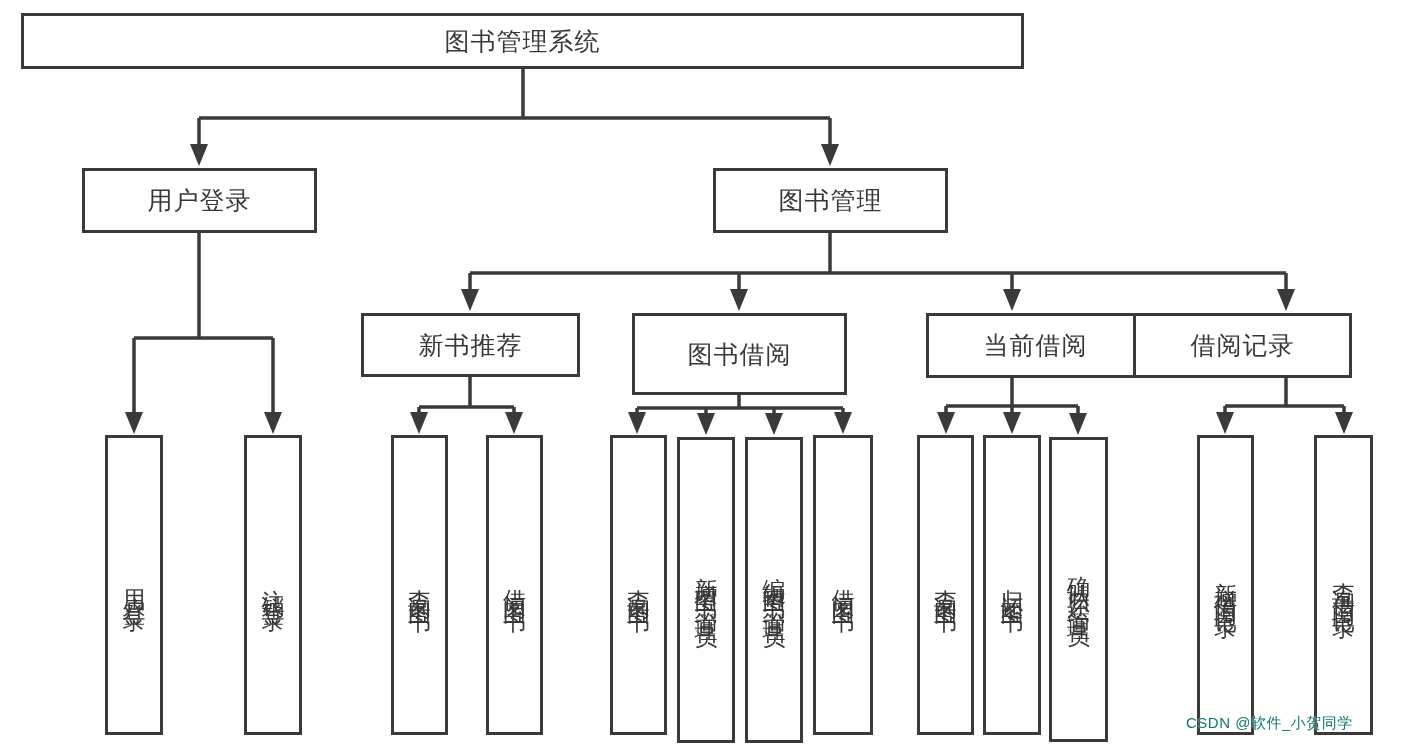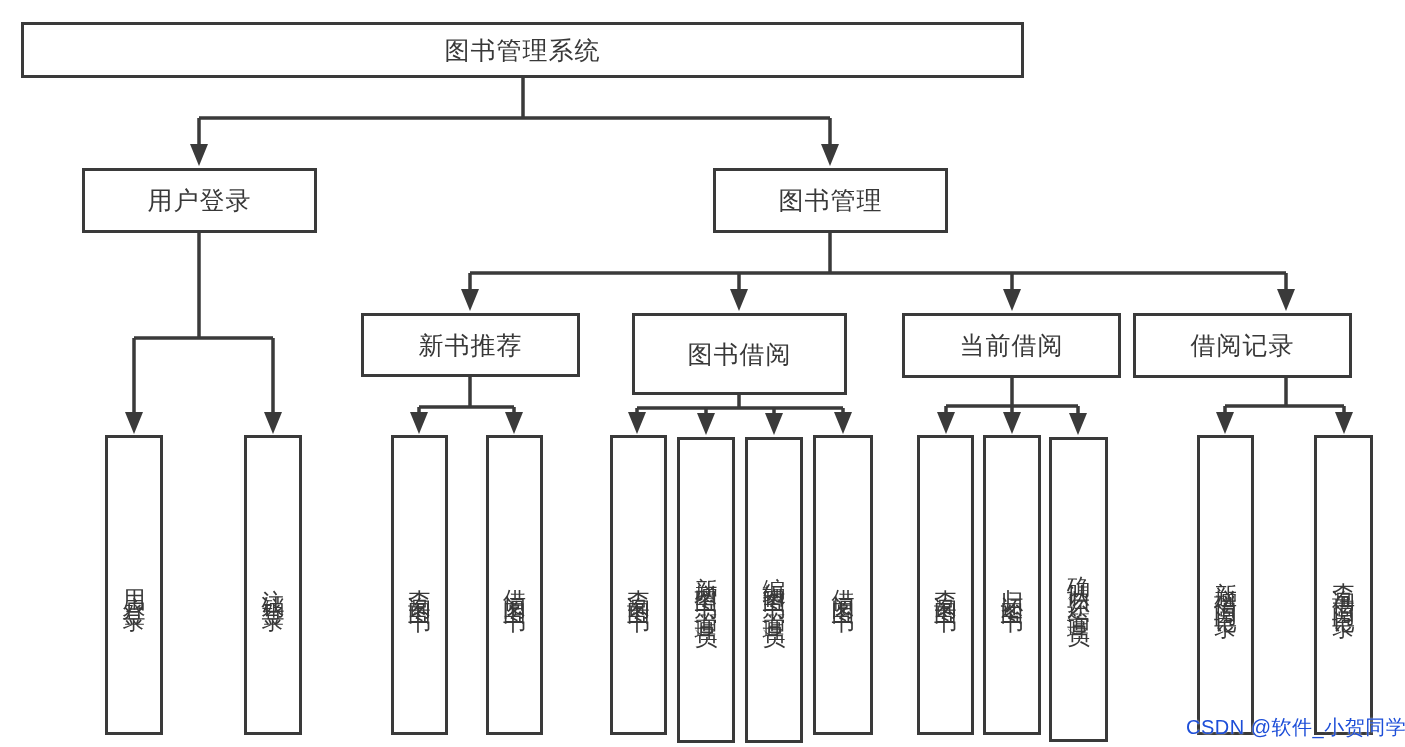--- a/index.html
+++ b/index.html
@@ -15,21 +15,21 @@
   }
   .box .lbl{
     color:#383838;font-size:25px;letter-spacing:1px;white-space:nowrap;
   }
   .box.v .lbl{
     writing-mode:vertical-rl;text-orientation:mixed;
     font-size:23px;letter-spacing:7px;line-height:1;
   }
   .watermark{
     position:absolute;left:1186px;top:714px;z-index:3;
-    color:#1d4ed8;font-size:20px;letter-spacing:0.5px;white-space:nowrap;
+    color:#0f766e;font-size:15px;letter-spacing:0.5px;white-space:nowrap;
     text-shadow:0 0 2px #ffffff;
   }
 </style>
 </head>
 <body>
 
 <div id="canvas">
 
   <svg class="wires" width="1405" height="747" viewBox="0 0 1405 747" stroke="#3a3a3a" stroke-width="3.5" fill="#3a3a3a">
 
@@ -81,38 +81,38 @@
     </g>
 
     <g>
       <path fill="none" d="M1286 378 V406 M1225 406 H1344"></path>
       <path fill="none" d="M1225 406 V414 M1344 406 V414"></path>
       <polygon stroke="none" points="1225,434 1216,412 1234,412"></polygon>
       <polygon stroke="none" points="1344,434 1335,412 1353,412"></polygon>
     </g>
   </svg>
 
-  <div class="box" style="left:21px;top:22px;width:1003px;height:56px">
+  <div class="box" style="left:21px;top:13px;width:1003px;height:56px">
     <span class="lbl">图书管理系统</span>
   </div>
 
   <div class="box" style="left:82px;top:168px;width:235px;height:65px">
     <span class="lbl">用户登录</span>
   </div>
   <div class="box" style="left:361px;top:313px;width:219px;height:64px">
     <span class="lbl">新书推荐</span>
   </div>
 
   <div class="box" style="left:713px;top:168px;width:235px;height:65px">
     <span class="lbl">图书管理</span>
   </div>
   <div class="box" style="left:632px;top:313px;width:215px;height:82px">
     <span class="lbl">图书借阅</span>
   </div>
-  <div class="box" style="left:902px;top:313px;width:219px;height:65px">
+  <div class="box" style="left:926px;top:313px;width:219px;height:65px">
     <span class="lbl">当前借阅</span>
   </div>
   <div class="box" style="left:1133px;top:313px;width:219px;height:65px">
     <span class="lbl">借阅记录</span>
   </div>
 
   <div class="box v" style="left:105px;top:435px;width:58px;height:300px">
     <span class="lbl">用户登录</span>
   </div>
   <div class="box v" style="left:244px;top:435px;width:58px;height:300px">

